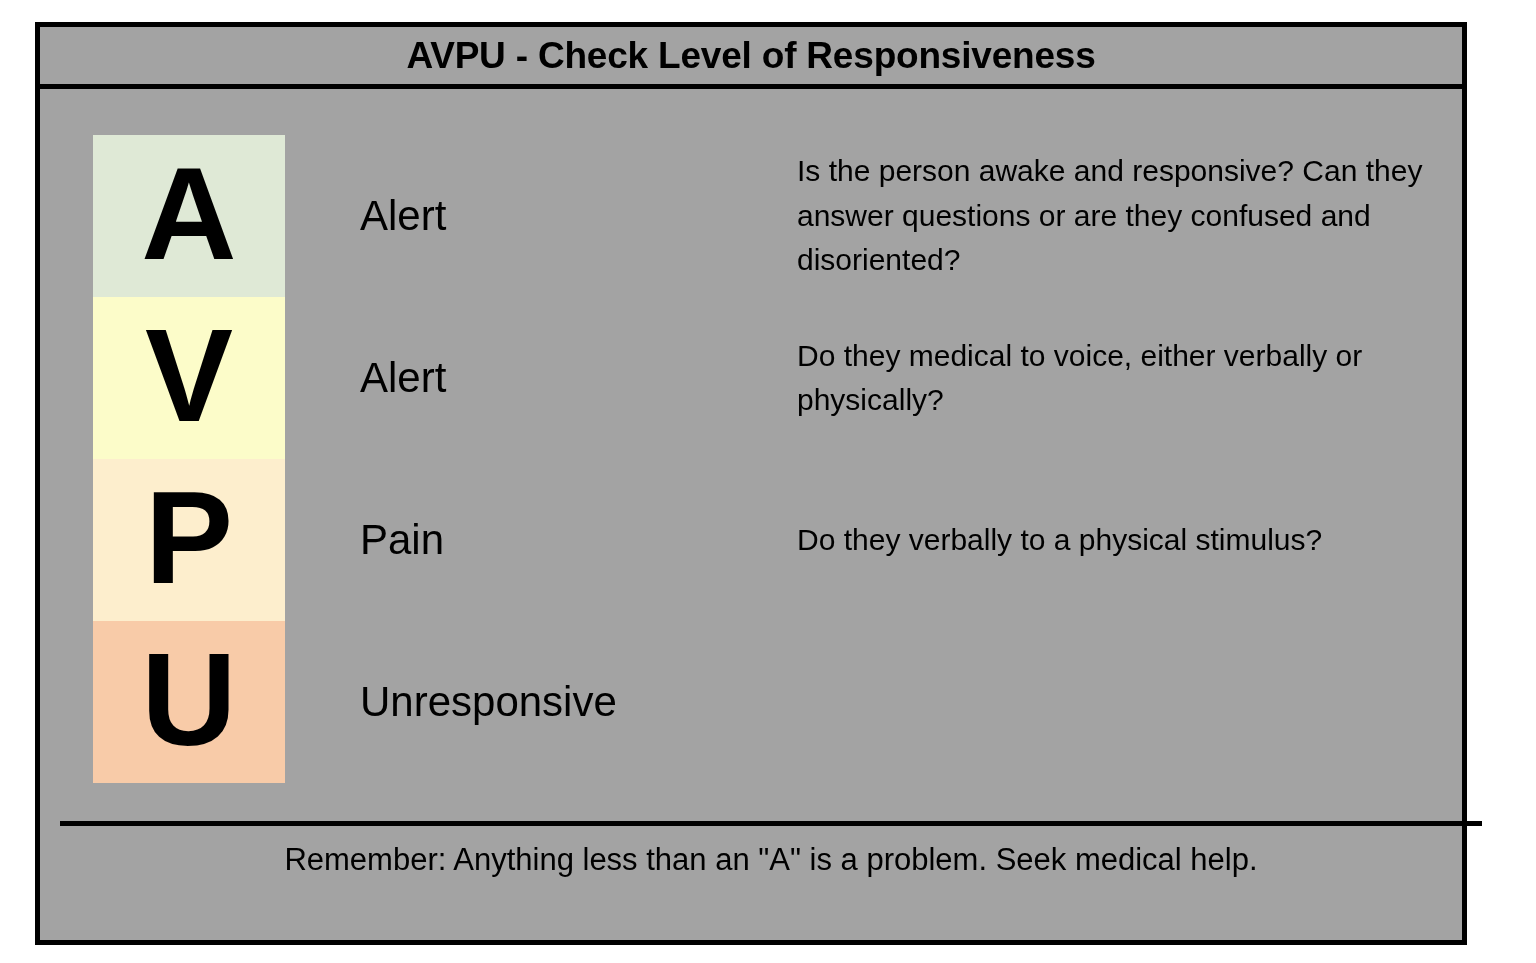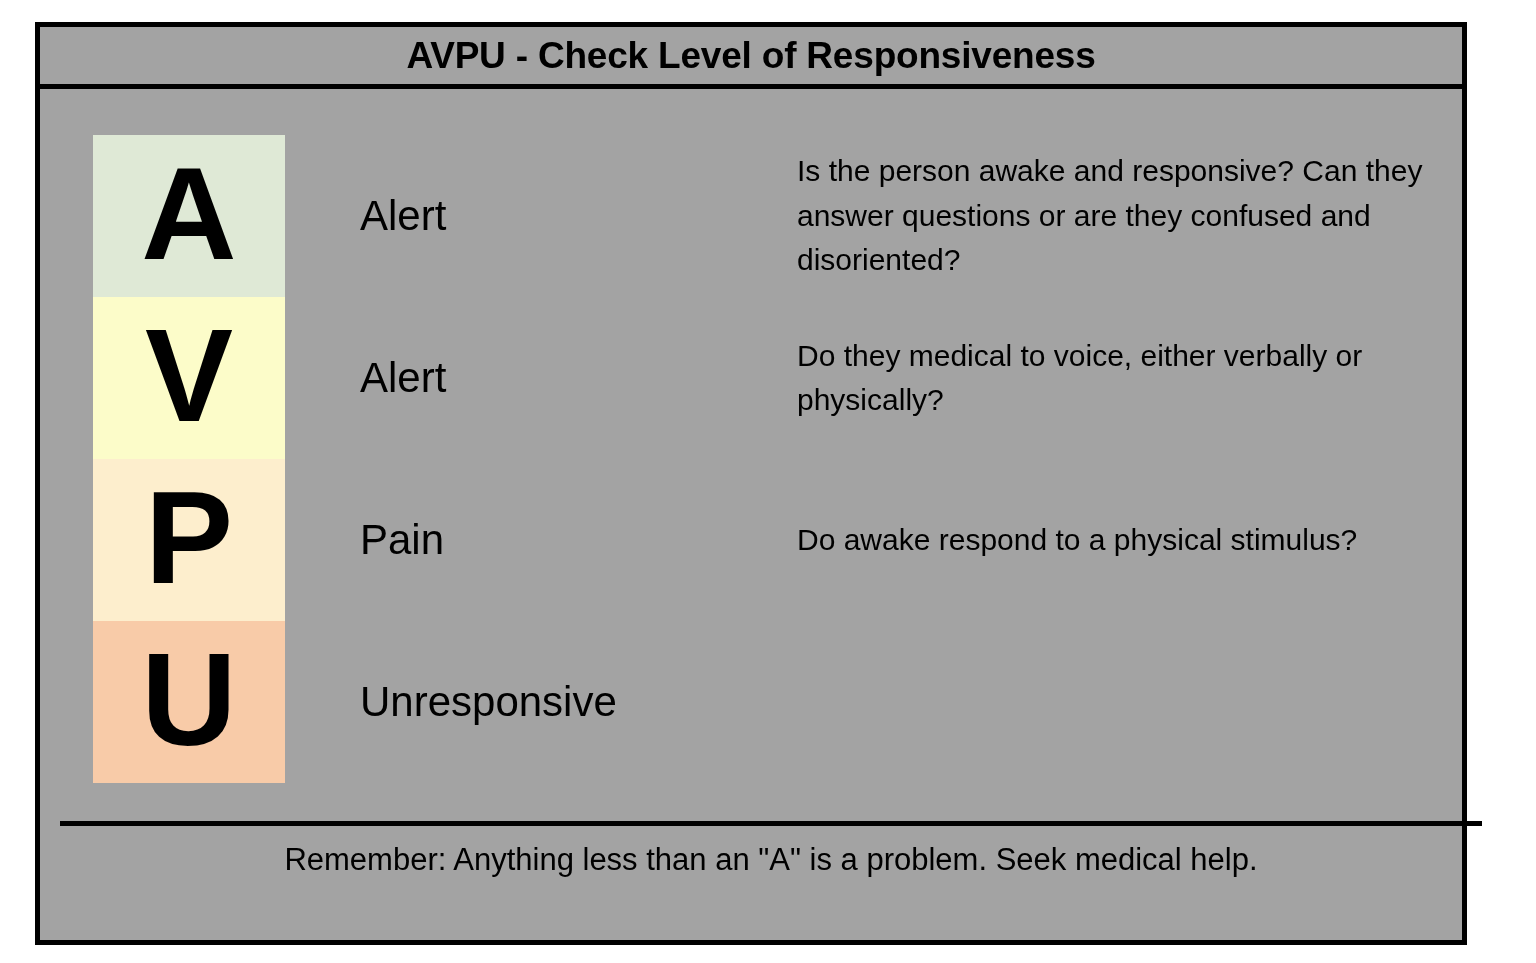--- a/index.html
+++ b/index.html
@@ -172,21 +172,21 @@
     </div>
 
     <div class="row">
       <div class="letter-box" style="background: rgb(253, 238, 205);">
         <span class="letter-glyph">P</span>
       </div>
       <div class="term">
         <span class="term-text">Pain</span>
       </div>
       <div class="desc">
-        <span class="desc-text">Do awake respond to a physical stimulus?</span>
+        <span class="desc-text">Do they verbally to a physical stimulus?</span>
       </div>
     </div>
 
     <div class="row">
       <div class="letter-box" style="background: rgb(248, 203, 168);">
         <span class="letter-glyph">U</span>
       </div>
       <div class="term">
         <span class="term-text">Unresponsive</span>
       </div>

